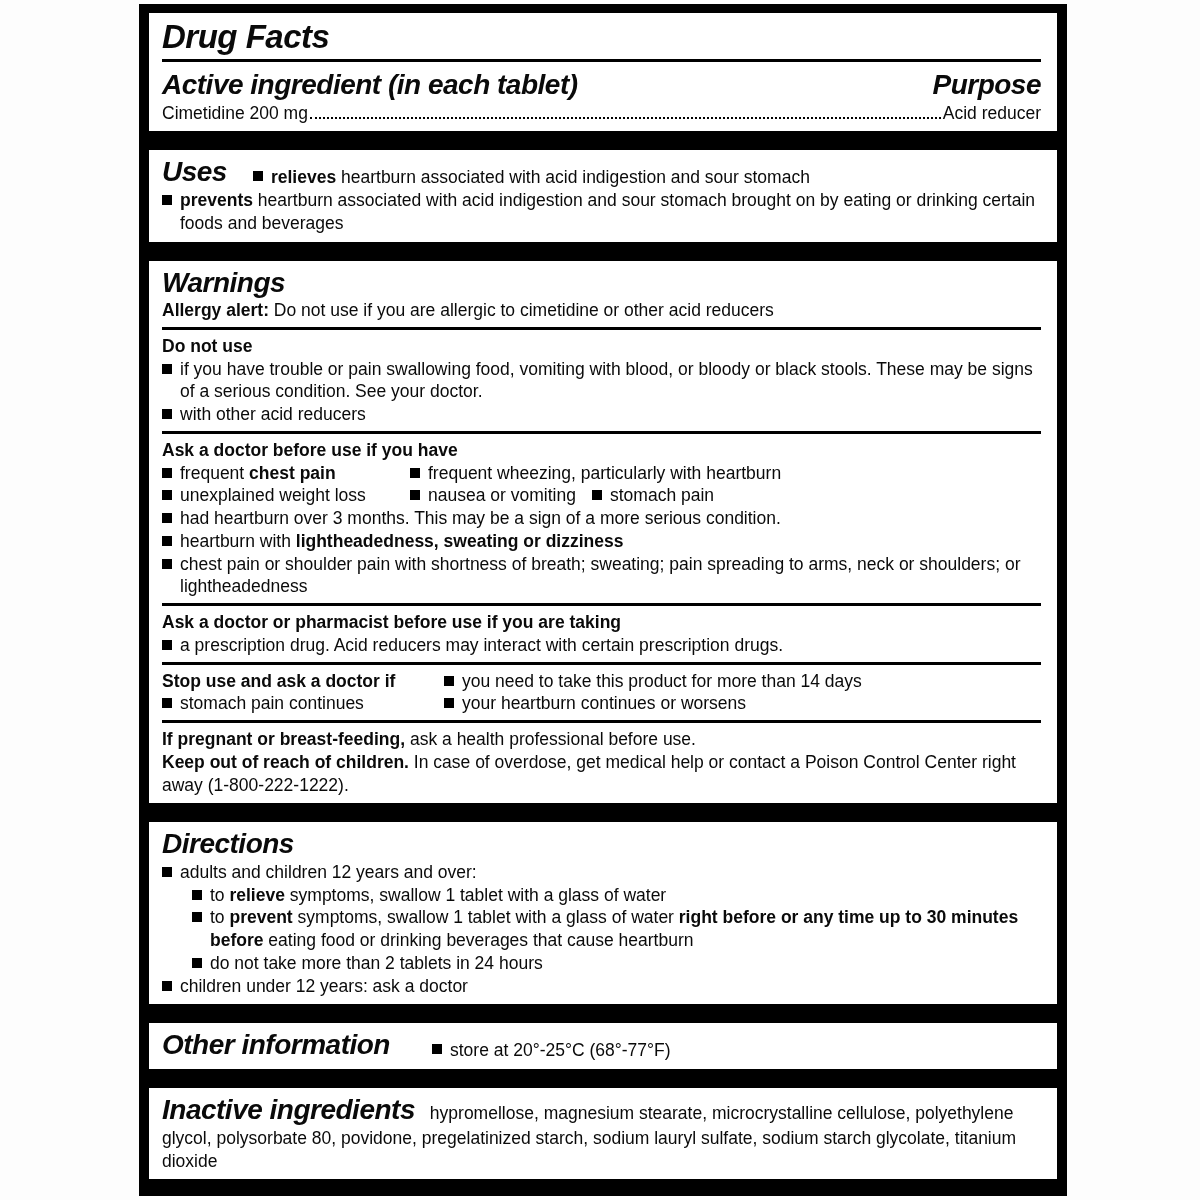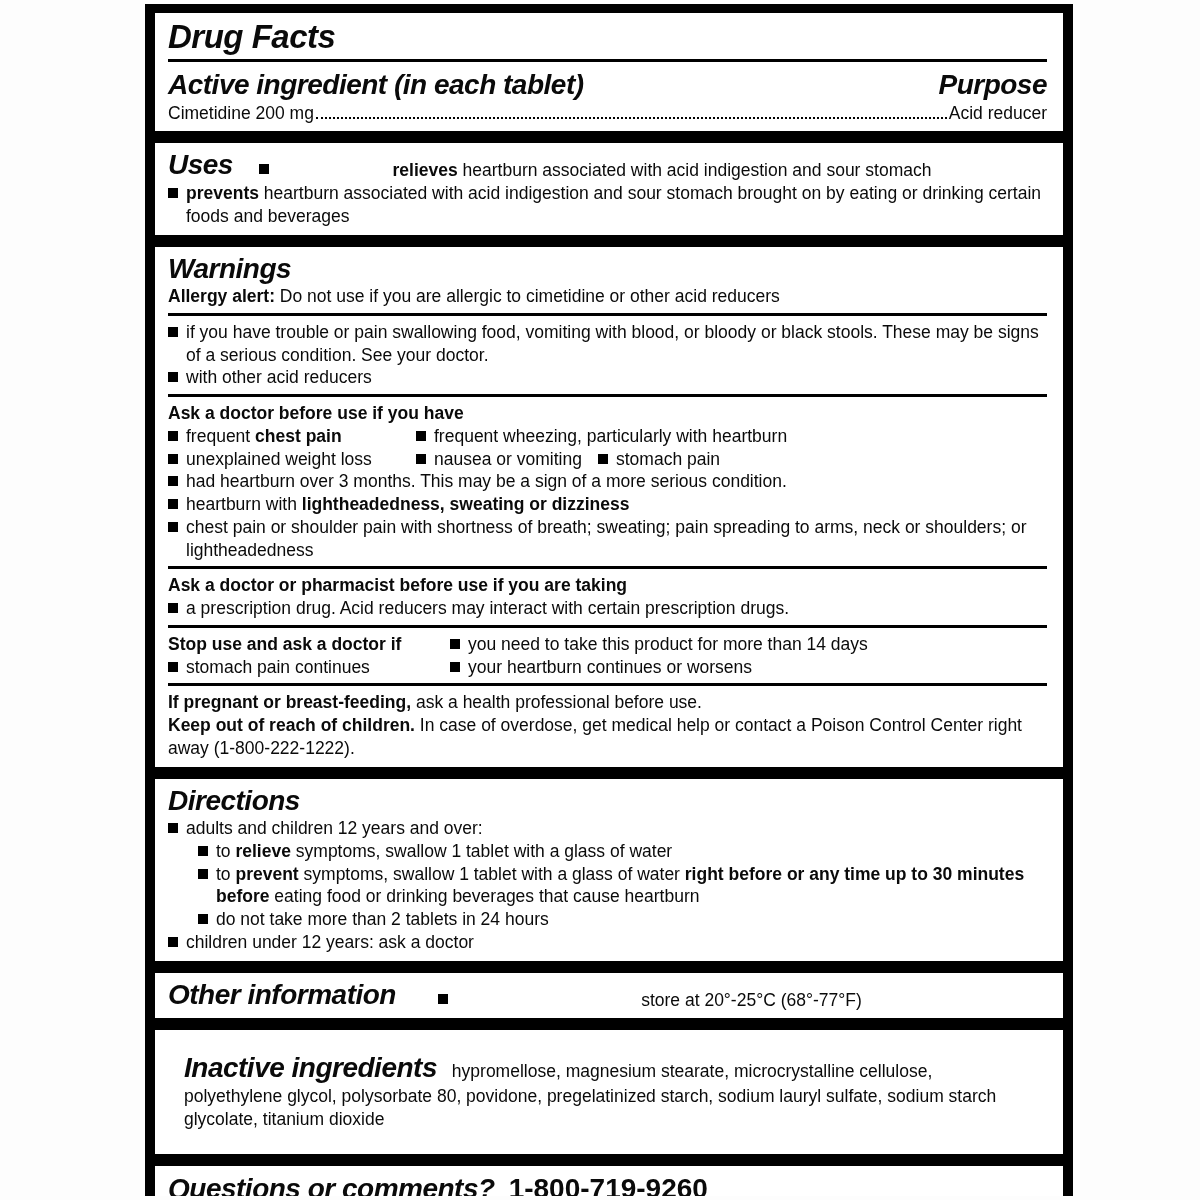--- a/index.html
+++ b/index.html
@@ -4,39 +4,39 @@
 <style>
   html,body{margin:0;padding:0;}
   body{
     width:1200px;height:1200px;position:relative;
     background:#fdfdfd;color:#0a0a0a;
     font-family:"Liberation Sans","DejaVu Sans",sans-serif;
     font-size:17.5px;line-height:1.3;
     -webkit-font-smoothing:antialiased;
   }
   .panel{
-    position:absolute;left:145px;top:4px;width:928px;height:1192px;
+    position:absolute;left:139px;top:4px;width:928px;height:1192px;
     background:#000;box-sizing:border-box;padding:9px 10px;
-    display:flex;flex-direction:column;gap:12px;overflow:hidden;
+    display:flex;flex-direction:column;gap:19px;overflow:hidden;
   }
   .box{background:#fff;padding:5px 16px 7px 13px;flex:none;}
   .h1{font-style:italic;font-weight:bold;font-size:33px;line-height:1.15;letter-spacing:-0.5px;}
   .h2{font-style:italic;font-weight:bold;font-size:28px;line-height:1.2;letter-spacing:-0.5px;white-space:nowrap;}
   .subhead{font-weight:bold;}
   b{font-weight:bold;}
   .rule{border:0;height:3px;background:#000;margin:5px 0;}
   .title-rule{margin:3px 0 6px 0;}
   .row{display:flex;}
   .between{justify-content:space-between;}
   .baseline{align-items:baseline;}
   .leader{flex:1;border-bottom:2px dotted #000;margin:0 2px 3px 2px;min-width:30px;}
   .bullet{display:flex;align-items:flex-start;}
   .sq{width:10px;height:10px;background:#000;flex:none;margin:6px 8px 0 0;}
   .bullet .txt{flex:1;}
-  .hrow{display:flex;align-items:baseline;text-align:center;}
+  .hrow{display:flex;align-items:baseline;}
   .hrow .h2{margin-right:26px;}
   .hrow .bullet{flex:1;}
   .hrow .bullet .sq{margin-top:5px;}
   .cols{display:flex;align-items:flex-start;}
   .c1{width:248px;flex:none;}
   .c2{width:182px;flex:none;}
   .cstop{width:282px;flex:none;}
   .indent{margin-left:30px;}
   .runin .h2{margin-right:10px;}
   .phone{font-weight:bold;font-size:28px;white-space:nowrap;padding-left:8px;}
@@ -73,20 +73,21 @@
       <span class="sq"></span>
       <span class="txt"><b>prevents</b><span> heartburn associated with acid indigestion and sour stomach brought on by eating or drinking certain foods and beverages</span></span>
     </div>
   </section>
 
   <section class="box">
     <div class="h2">Warnings</div>
     <div><b>Allergy alert:</b><span> Do not use if you are allergic to cimetidine or other acid reducers</span></div>
     <div class="rule"></div>
 
+    <div class="subhead">Do not use</div>
     <div class="bullet">
       <span class="sq"></span>
       <span class="txt">if you have trouble or pain swallowing food, vomiting with blood, or bloody or black stools. These may be signs of a serious condition. See your doctor.</span>
     </div>
     <div class="bullet">
       <span class="sq"></span>
       <span class="txt">with other acid reducers</span>
     </div>
     <div class="rule"></div>
 
@@ -187,21 +188,21 @@
     <div class="hrow gap-wide">
       <span class="h2">Other information</span>
       <div class="bullet">
         <span class="sq"></span>
         <span class="txt">store at 20°-25°C (68°-77°F)</span>
       </div>
     </div>
   </section>
 
   <section class="box runin">
-    <p style="margin:16px"><span class="h2">Inactive ingredients</span> <span>hypromellose, magnesium stearate, microcrystalline cellulose, polyethylene glycol, polysorbate 80, povidone, pregelatinized starch, sodium lauryl sulfate, sodium starch glycolate, titanium dioxide</span></p>
+    <p style="margin:0"><span class="h2">Inactive ingredients</span> <span>hypromellose, magnesium stearate, microcrystalline cellulose, polyethylene glycol, polysorbate 80, povidone, pregelatinized starch, sodium lauryl sulfate, sodium starch glycolate, titanium dioxide</span></p>
   </section>
 
   <section class="box">
     <div class="hrow">
       <span class="h2" style="margin-right:6px">Questions or comments?</span>
       <span class="phone">1-800-719-9260</span>
     </div>
   </section>
 
 </div>

